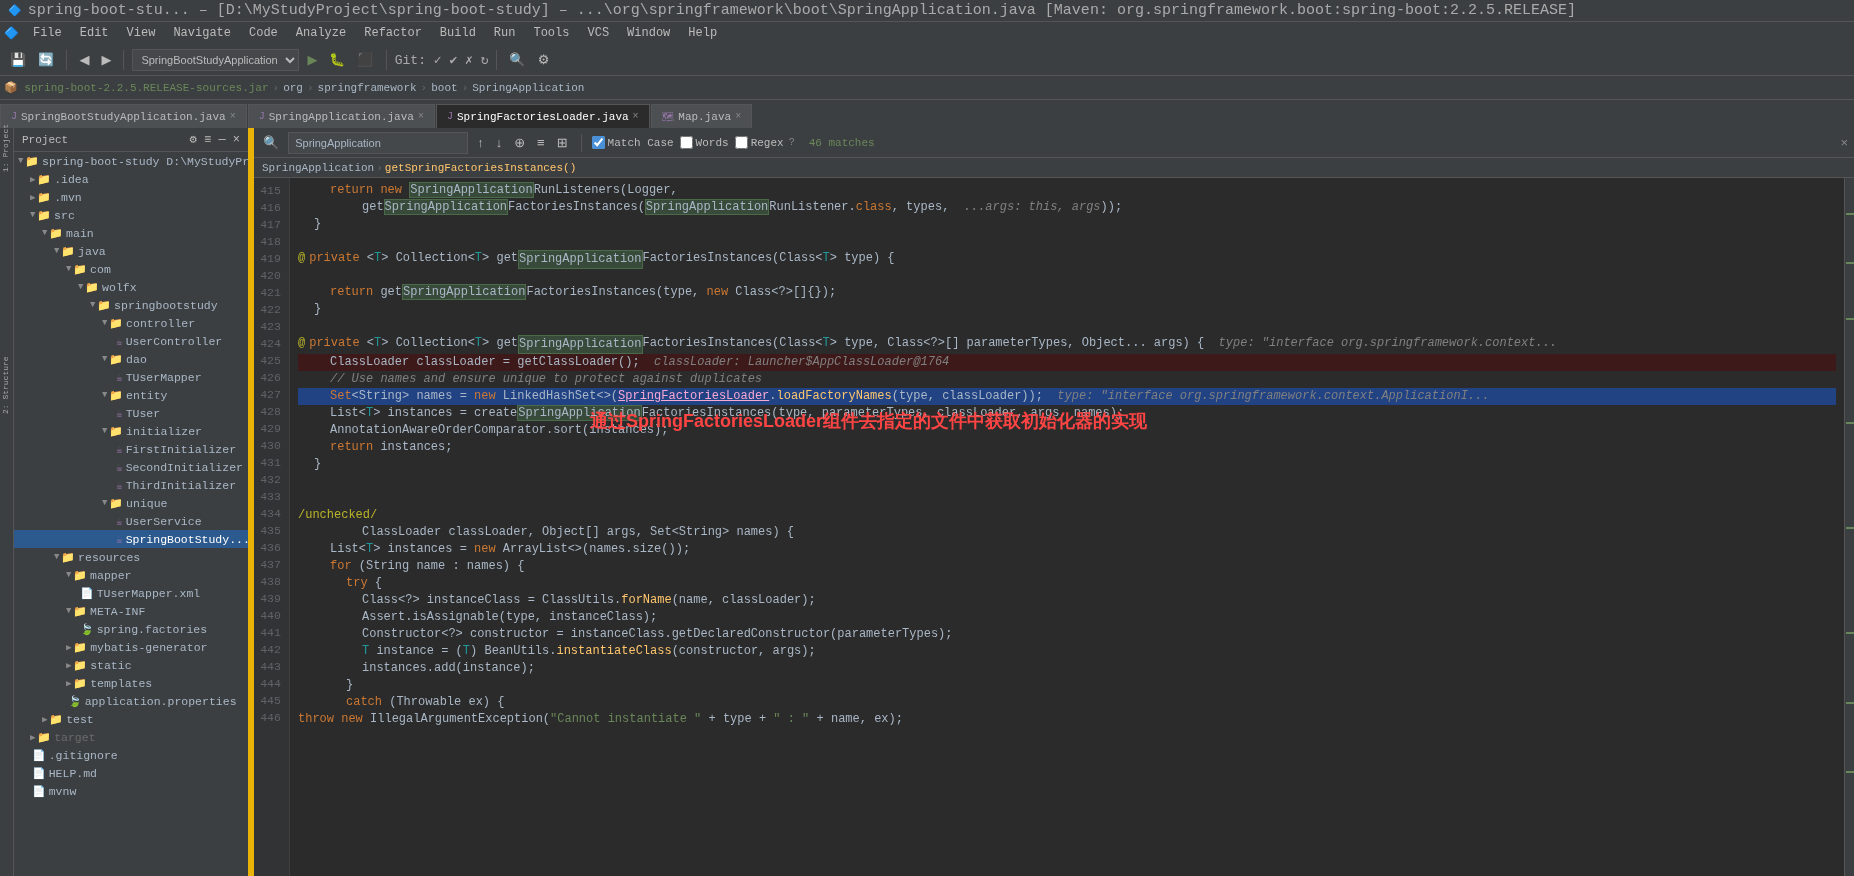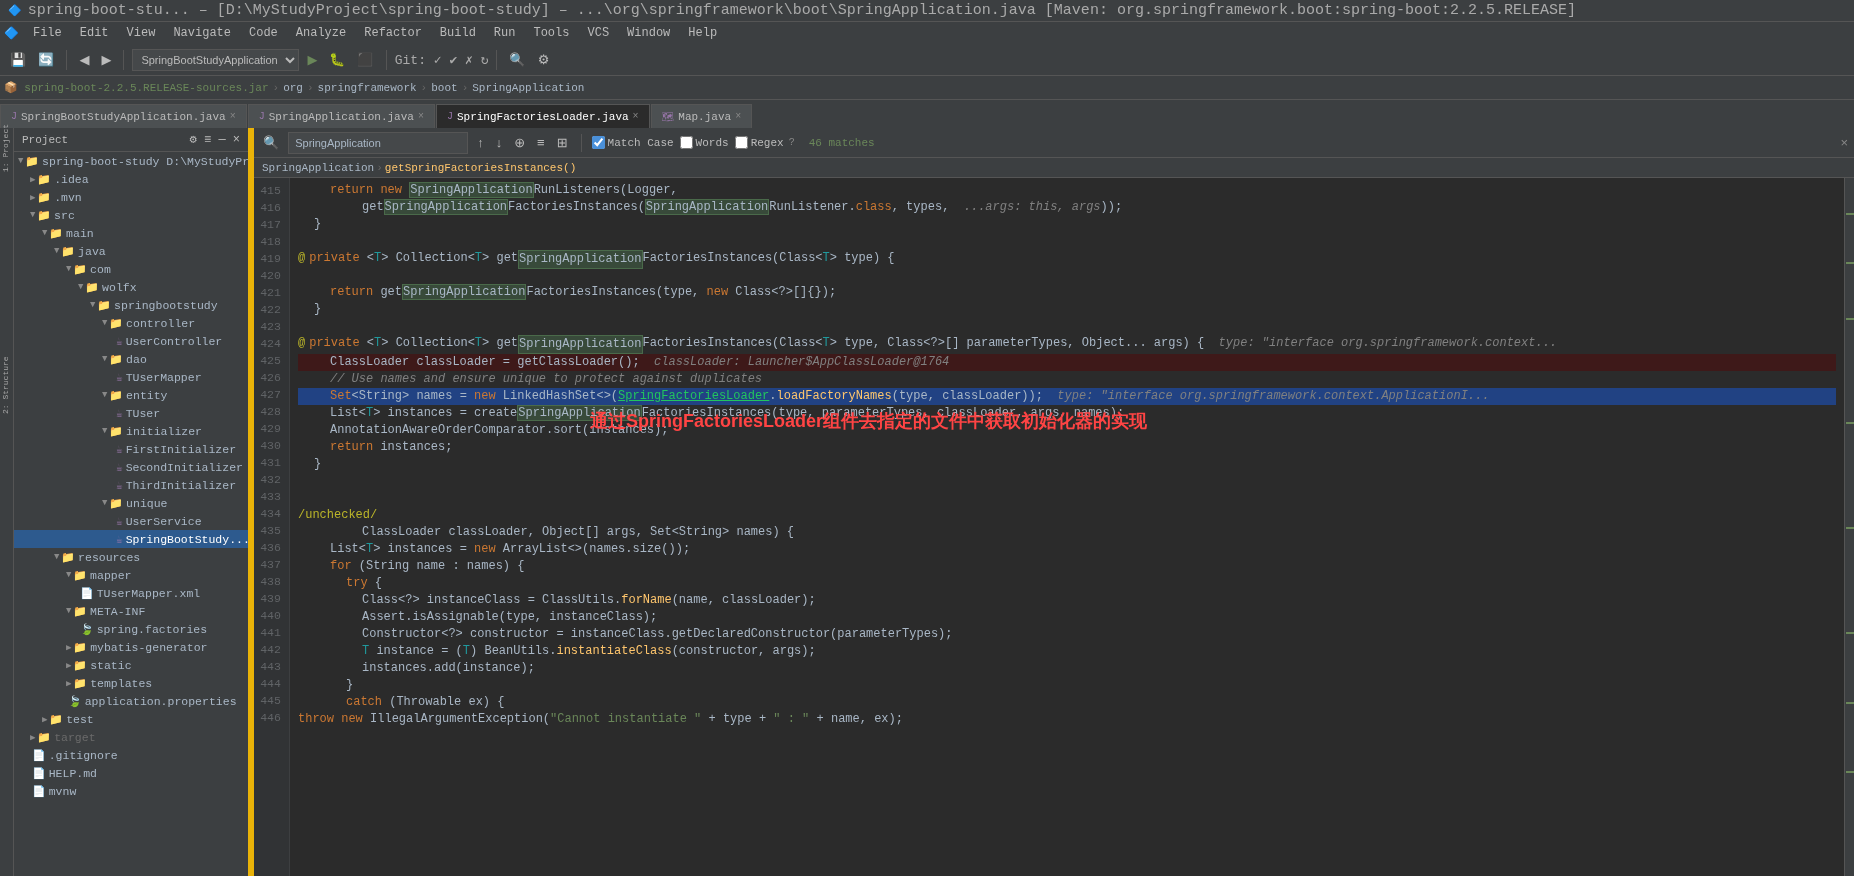--- a/index.html
+++ b/index.html
@@ -696,21 +696,21 @@
 
         <div class="code-line error-line">
           <span style="margin-left:32px;">ClassLoader classLoader = getClassLoader();&nbsp;&nbsp;<span class="cm">classLoader: Launcher$AppClassLoader@1764</span></span>
         </div>
 
         <div class="code-line">
           <span style="margin-left:32px;"><span class="cm">// Use names and ensure unique to protect against duplicates</span></span>
         </div>
 
         <div class="code-line highlighted">
-          <span style="margin-left:32px;"><span class="kw">Set</span>&lt;String&gt; names = <span class="kw">new</span> LinkedHashSet&lt;&gt;(<span style="text-decoration:underline; color:#22c55e;">SpringFactoriesLoader</span>.<span class="fn">loadFactoryNames</span>(type, classLoader));&nbsp;&nbsp;<span class="type-hint">type: "interface org.springframework.context.ApplicationI...</span></span>
+          <span style="margin-left:32px;"><span class="kw">Set</span>&lt;String&gt; names = <span class="kw">new</span> LinkedHashSet&lt;&gt;(<span style="text-decoration:underline; color:#f9a8d4;">SpringFactoriesLoader</span>.<span class="fn">loadFactoryNames</span>(type, classLoader));&nbsp;&nbsp;<span class="type-hint">type: "interface org.springframework.context.ApplicationI...</span></span>
         </div>
 
         <div class="code-line">
           <span style="margin-left:32px;">List&lt;<span style="color:#20999d;">T</span>&gt; instances = create<span class="highlight-match">SpringApplication</span>FactoriesInstances(type, parameterTypes, classLoader, args, names);</span>
         </div>
 
         <div class="code-line">
           <span style="margin-left:32px;">AnnotationAwareOrderComparator.sort(instances);</span>
         </div>
 

